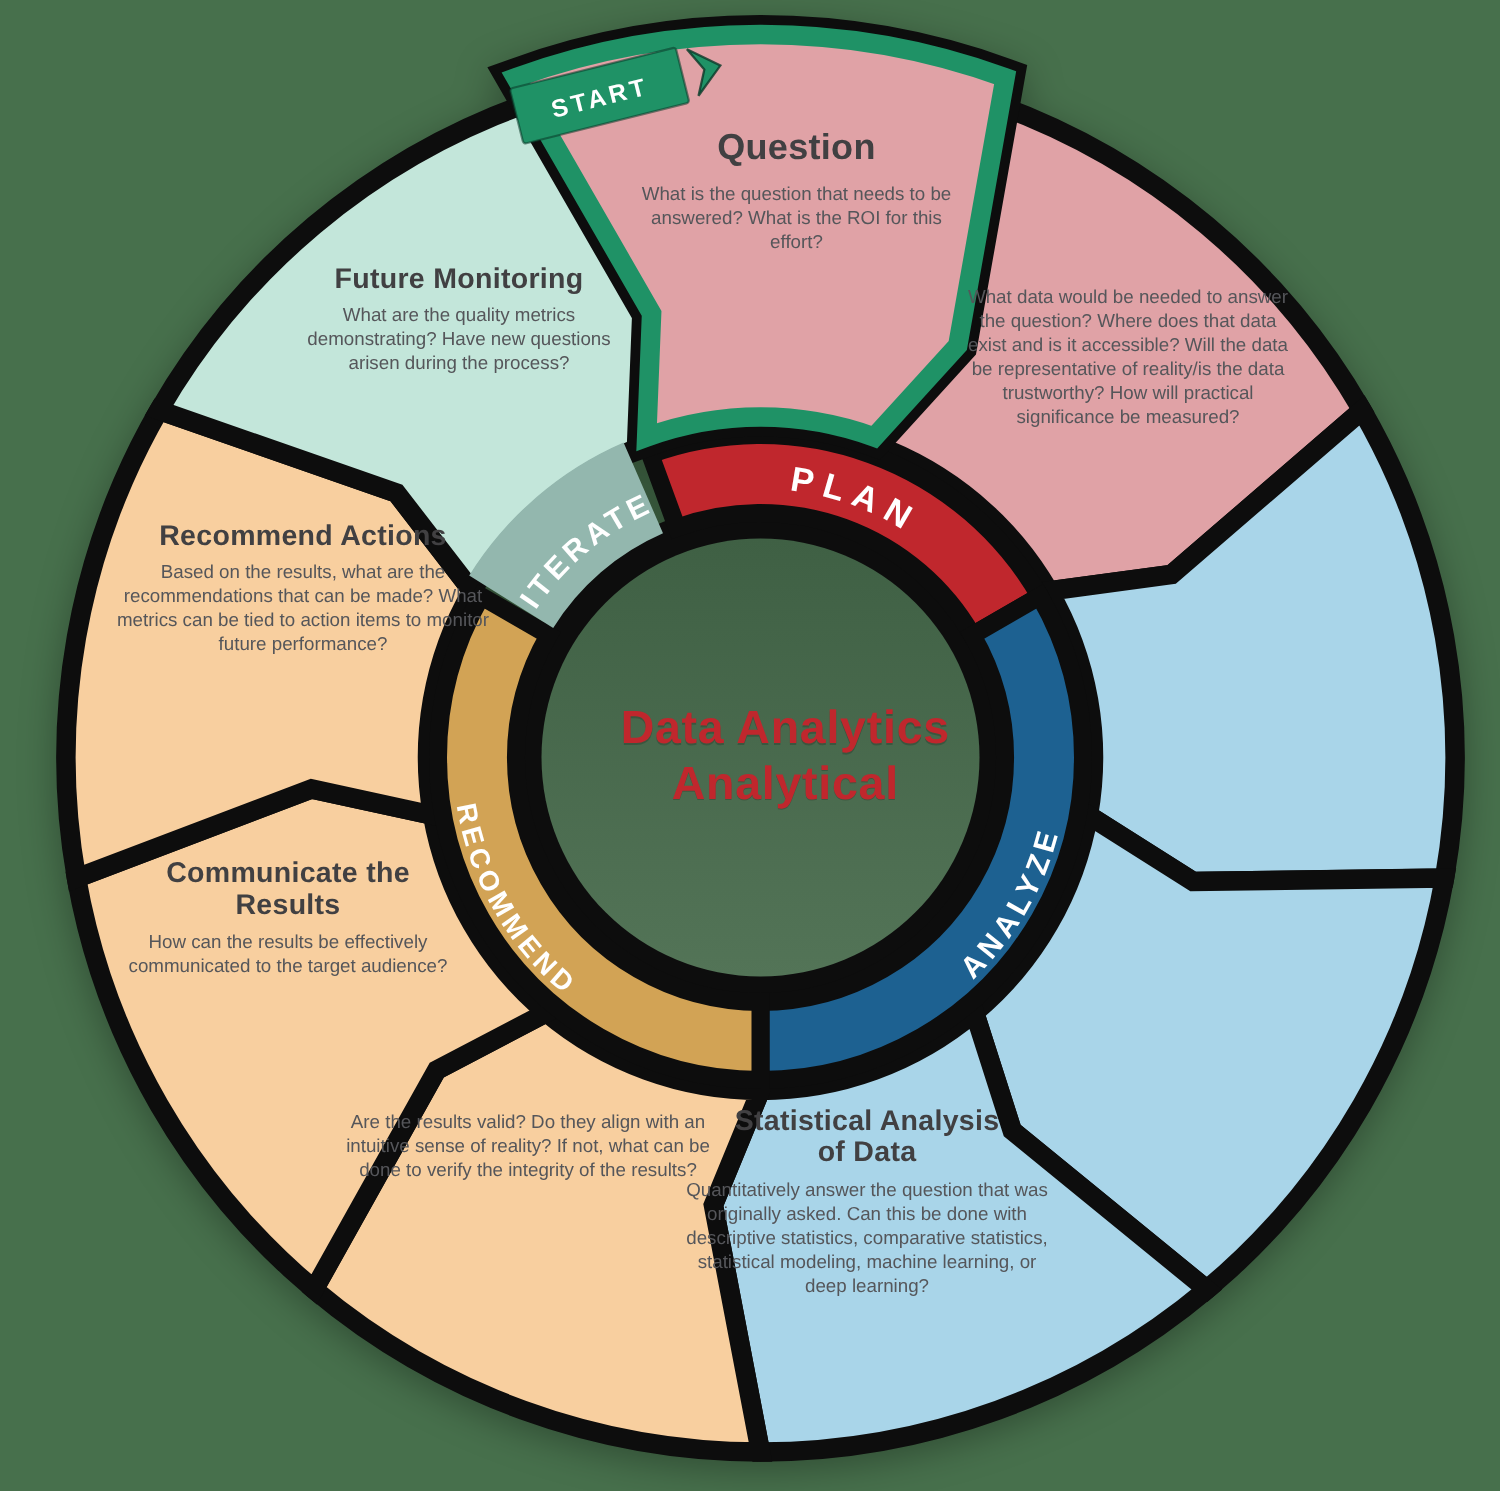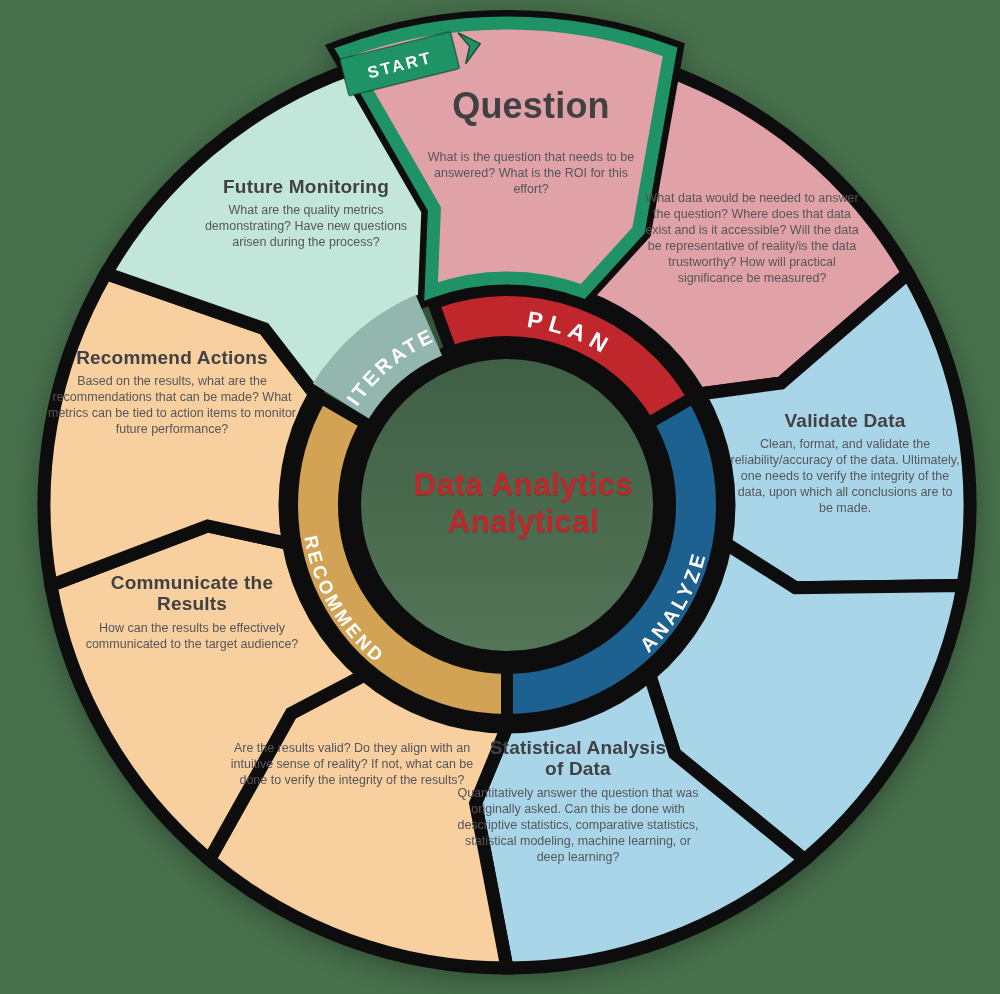--- a/index.html
+++ b/index.html
@@ -9,21 +9,21 @@
     background:var(--bg,#47704c);
   }
   .stage{position:relative;width:1000px;height:994px;}
   svg#wheel{position:absolute;left:0;top:0;filter:drop-shadow(0 6px 12px rgba(0,0,0,.30));}
   .overlay{position:absolute;left:0;top:0;width:1000px;height:994px;pointer-events:none;}
   .seg-text{position:absolute;transform:translateX(-50%);text-align:center;}
   .seg-title{
     font-weight:bold;font-size:19px;line-height:1.12;color:var(--heading,#414042);
     white-space:pre-line;margin-bottom:5px;letter-spacing:.2px;
   }
-  .seg-title.big{font-size:36px;margin-bottom:23px;}
+  .seg-title.big{font-size:24px;margin-bottom:8px;}
   .seg-desc{font-size:12.5px;line-height:1.28;color:var(--body,#55565a);}
   .center-title{
     position:absolute;left:507px;top:504px;transform:translate(-50%,-50%);
     text-align:center;color:var(--accent,#c0272d);
     font-size:31px;font-weight:bold;line-height:1.18;letter-spacing:.5px;
     text-shadow:0 1px 0 rgba(0,0,0,.18);
   }
   .center-title span{display:block;margin-left:33px;}
 </style>
 </head>
@@ -80,43 +80,39 @@
 
     <div class="seg-text" style="left:531px;top:86px;width:208px">
       <div class="seg-title big">Question</div>
       <div class="seg-desc">What is the question that needs to be answered? What is the ROI for this effort?</div>
     </div>
 
     <div class="seg-text" style="left:752px;top:190px;width:224px">
       <div class="seg-desc">What data would be needed to answer the question? Where does that data exist and is it accessible? Will the data be representative of reality/is the data trustworthy? How will practical significance be measured?</div>
     </div>
 
-    <div class="seg-text" style="left:845px;top:410px;width:232px">
-      <div class="seg-title">Validate Data</div>
-      <div class="seg-desc">Clean, format, and validate the reliability/accuracy of the data. Ultimately, one needs to verify the integrity of the data, upon which all conclusions are to be made.</div>
-    </div>
 
 
     <div class="seg-text" style="left:578px;top:737px;width:245px">
       <div class="seg-title">Statistical Analysis
 of Data</div>
       <div class="seg-desc">Quantitatively answer the question that was originally asked. Can this be done with descriptive statistics, comparative statistics, statistical modeling, machine learning, or deep learning?</div>
     </div>
 
     <div class="seg-text" style="left:352px;top:740px;width:252px">
       <div class="seg-desc">Are the results valid? Do they align with an intuitive sense of reality? If not, what can be done to verify the integrity of the results?</div>
     </div>
 
     <div class="seg-text" style="left:192px;top:572px;width:240px">
       <div class="seg-title">Communicate the
 Results</div>
       <div class="seg-desc">How can the results be effectively communicated to the target audience?</div>
     </div>
 
-    <div class="seg-text" style="left:172px;top:347px;width:252px">
+    <div class="seg-text" style="left:202px;top:347px;width:252px">
       <div class="seg-title">Recommend Actions</div>
       <div class="seg-desc">Based on the results, what are the recommendations that can be made? What metrics can be tied to action items to monitor future performance?</div>
     </div>
 
     <div class="seg-text" style="left:306px;top:176px;width:222px">
       <div class="seg-title">Future Monitoring</div>
       <div class="seg-desc">What are the quality metrics demonstrating? Have new questions arisen during the process?</div>
     </div>
 
   </div>

